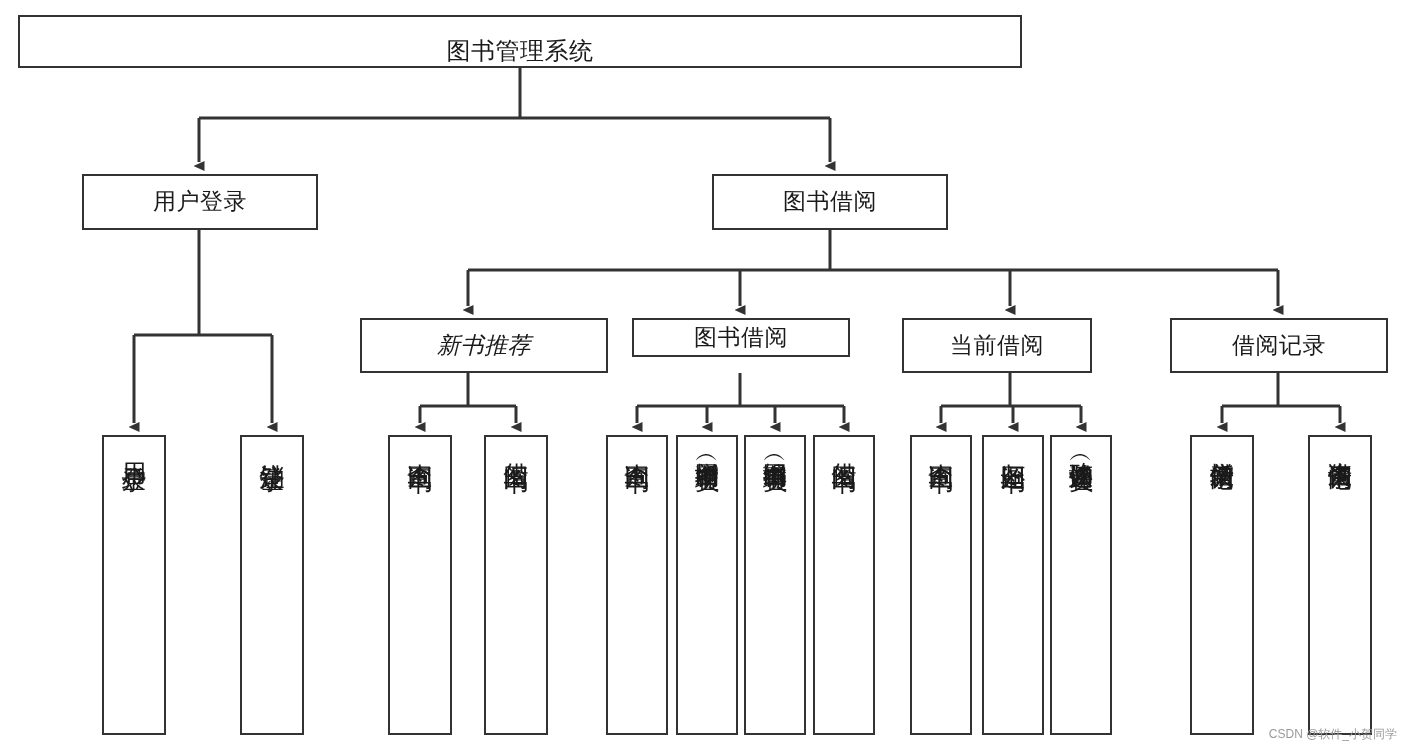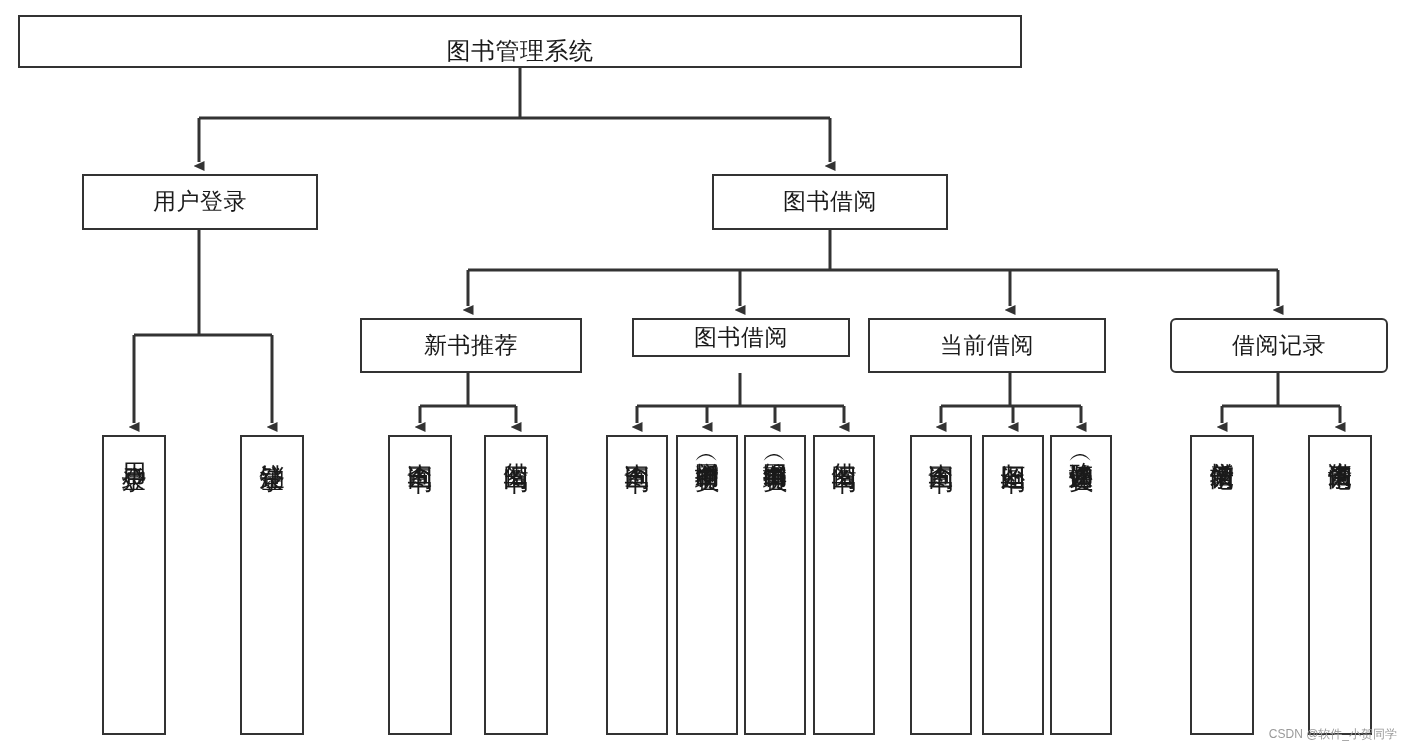--- a/index.html
+++ b/index.html
@@ -136,30 +136,30 @@
   <div id="nodes">
       <div class="node horiz root" style="left: 18px; top: 15px; width: 1004px; height: 53px;">
         <span class="label">图书管理系统</span>
       </div>
       <div class="node horiz" style="left: 82px; top: 174px; width: 236px; height: 56px;">
         <span class="label">用户登录</span>
       </div>
       <div class="node horiz" style="left: 712px; top: 174px; width: 236px; height: 56px;">
         <span class="label">图书借阅</span>
       </div>
-      <div class="node horiz" style="left: 360px; top: 318px; width: 222px; height: 55px;">
+      <div class="node horiz" style="left: 360px; top: 318px; width: 248px; height: 55px; font-style: italic;">
         <span class="label">新书推荐</span>
       </div>
       <div class="node horiz" style="left: 632px; top: 318px; width: 218px; height: 39px;">
         <span class="label">图书借阅</span>
       </div>
-      <div class="node horiz" style="left: 868px; top: 318px; width: 238px; height: 55px;">
+      <div class="node horiz" style="left: 902px; top: 318px; width: 190px; height: 55px;">
         <span class="label">当前借阅</span>
       </div>
-      <div class="node horiz" style="left: 1170px; top: 318px; width: 218px; height: 55px; border-radius: 6px;">
+      <div class="node horiz" style="left: 1170px; top: 318px; width: 218px; height: 55px;">
         <span class="label">借阅记录</span>
       </div>
       <div class="node vert" style="left: 102px; top: 435px; width: 64px; height: 300px;">
         <span class="label">用户登录</span>
       </div>
       <div class="node vert" style="left: 240px; top: 435px; width: 64px; height: 300px;">
         <span class="label">注销登录</span>
       </div>
       <div class="node vert" style="left: 388px; top: 435px; width: 64px; height: 300px;">
         <span class="label">查询图书</span>

